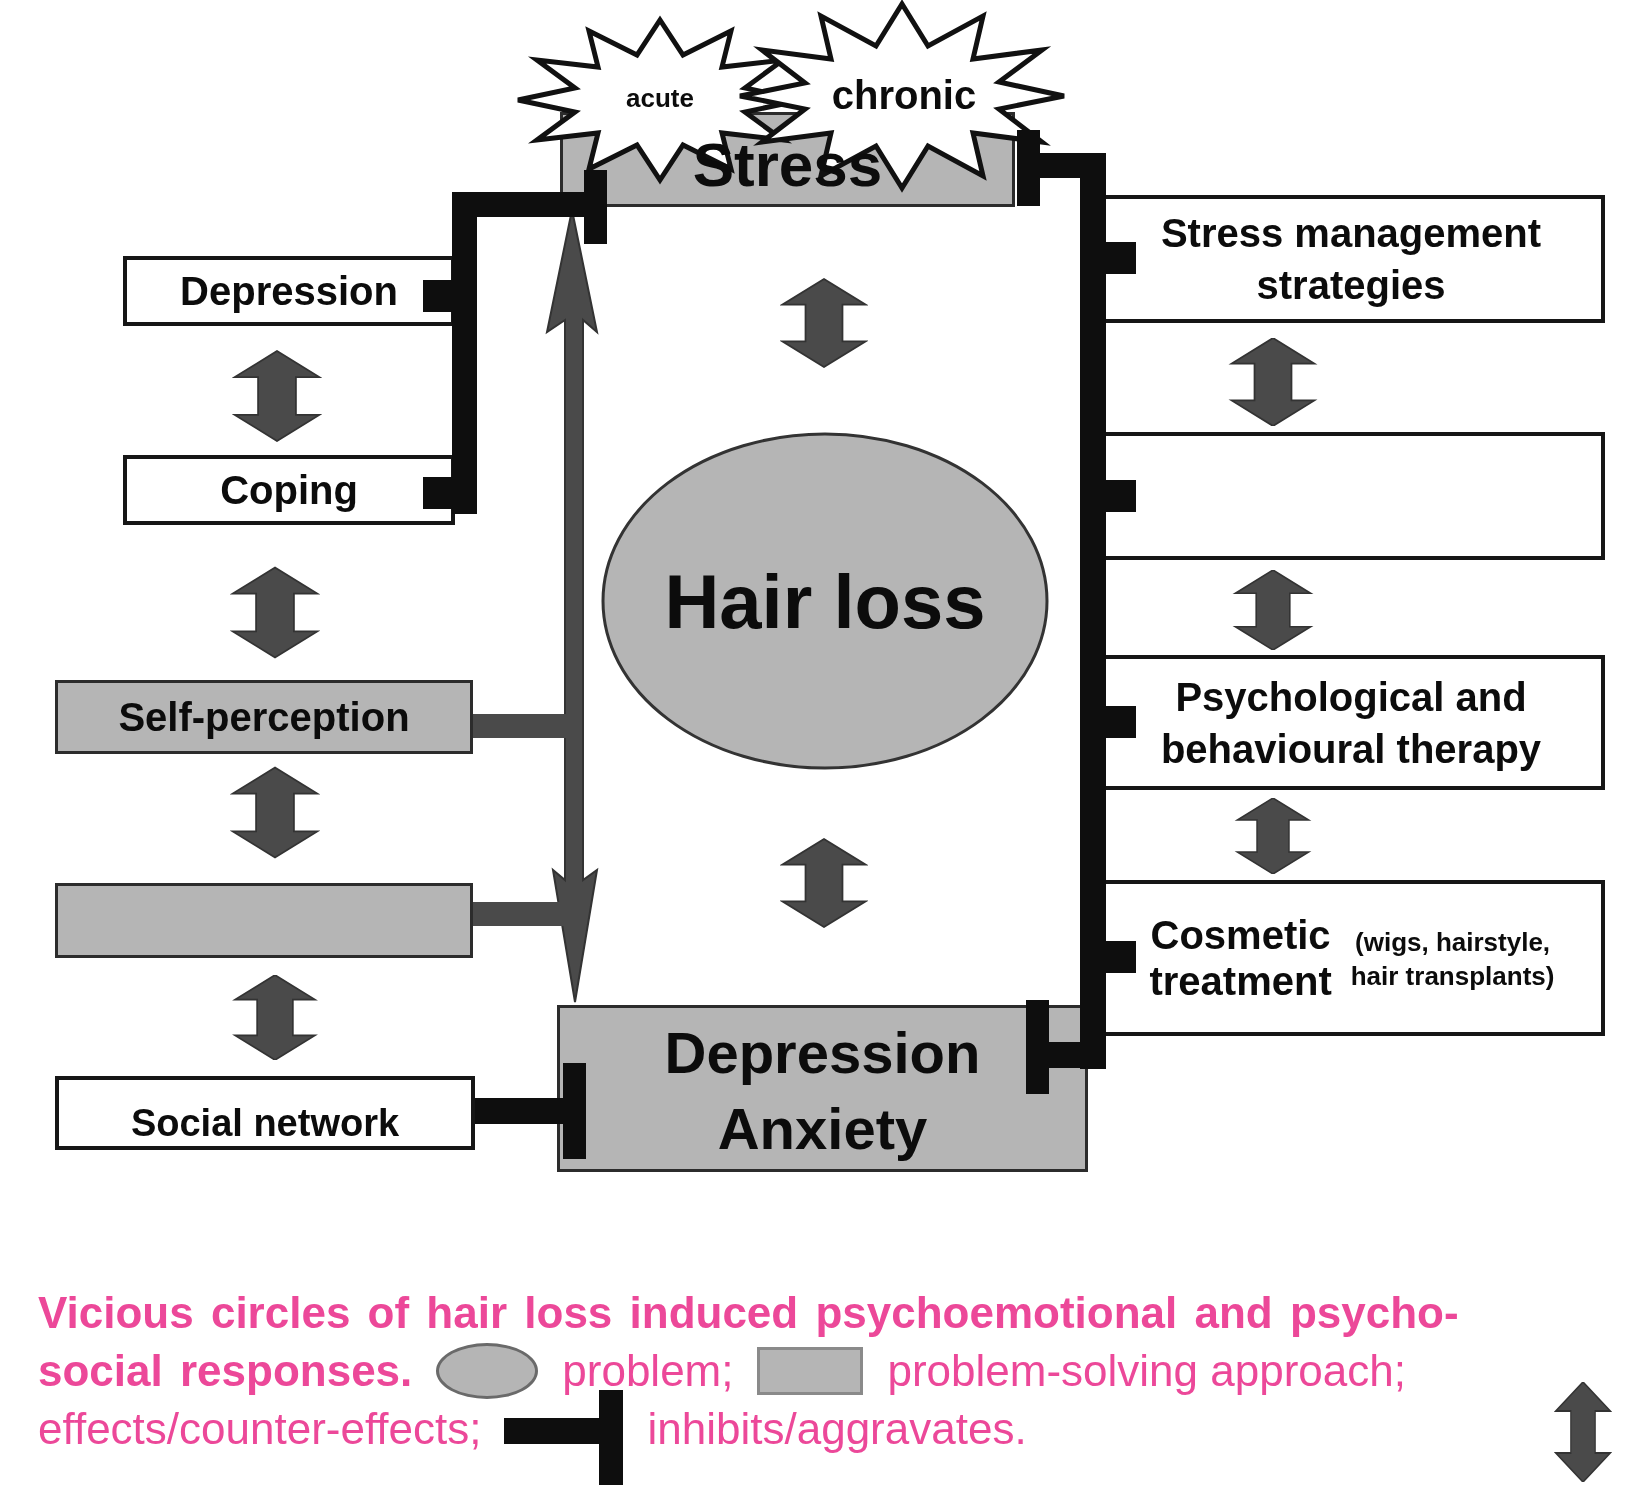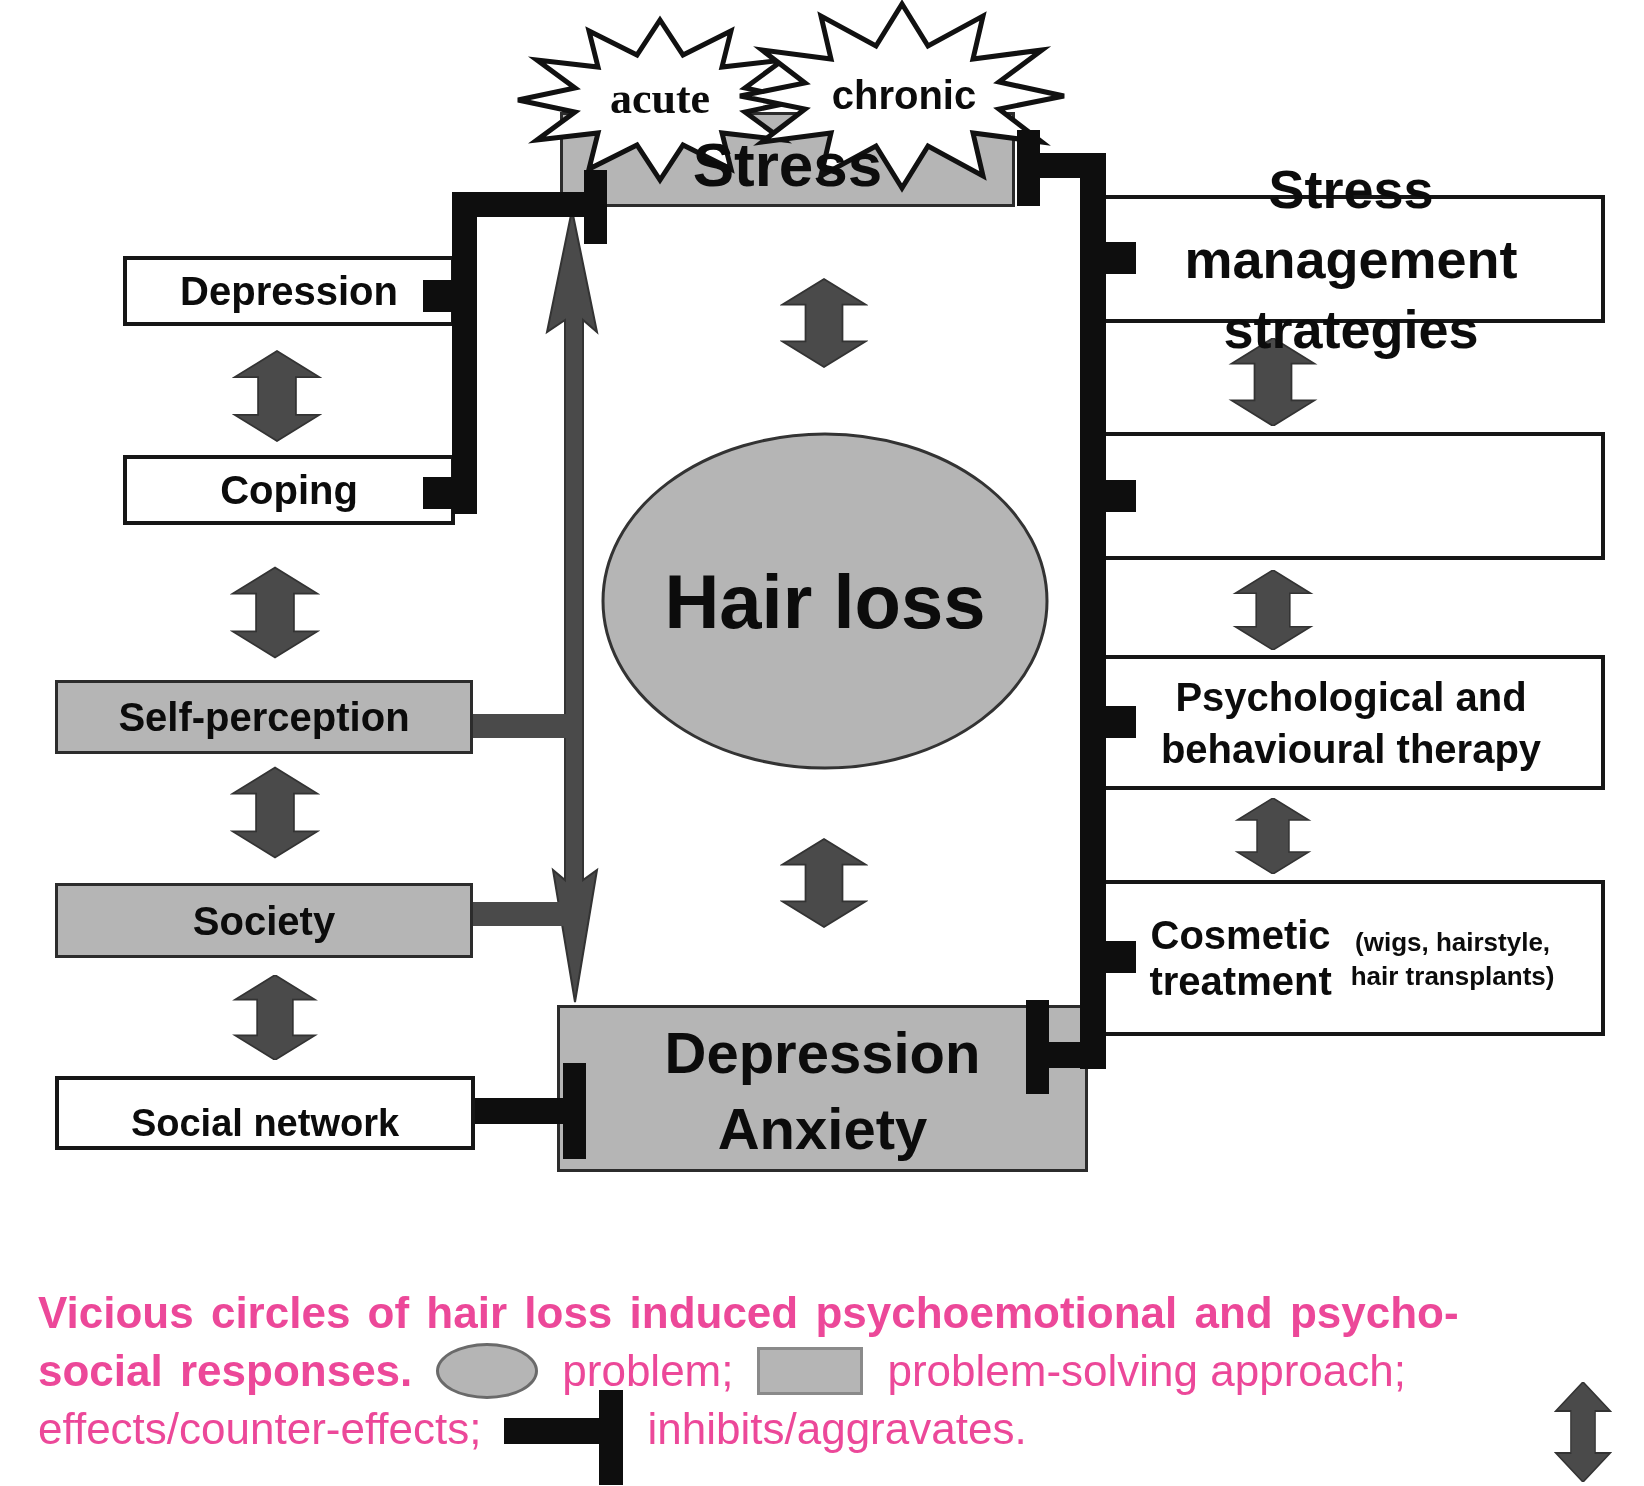--- a/index.html
+++ b/index.html
@@ -79,32 +79,31 @@
       <rect x="1100" y="706" width="36" height="32"></rect>
       <rect x="1100" y="941" width="36" height="32"></rect>
       <rect x="1046" y="1042" width="60" height="26"></rect>
       <rect x="1026" y="1000" width="23" height="94"></rect>
 
       <rect x="475" y="1098" width="96" height="26"></rect>
       <rect x="563" y="1063" width="23" height="96"></rect>
     </g>
   </svg>
 
-  <div class="lbl" style="left:560px;top:75px;width:200px;height:46px;font-size:44px;font-family:Liberation Serif, serif;">acute</div>
+  <div class="lbl" style="left:560px;top:75px;width:200px;height:46px;font-size:26px;">acute</div>
   <div class="lbl" style="left:798px;top:72px;width:212px;height:46px;font-size:40px;">chronic</div>
   <div class="lbl" style="left:560px;top:112px;width:455px;height:95px;font-size:62px;align-items:flex-end;padding-bottom:4px;box-sizing:border-box;">Stress</div>
   <div class="lbl" style="left:123px;top:256px;width:332px;height:70px;font-size:40px;">Depression</div>
   <div class="lbl" style="left:123px;top:455px;width:332px;height:70px;font-size:40px;">Coping</div>
   <div class="lbl" style="left:55px;top:680px;width:418px;height:74px;font-size:40px;">Self-perception</div>
-  <div class="lbl" style="left:55px;top:883px;width:418px;height:75px;font-size:40px;">Society</div>
   <div class="lbl" style="left:55px;top:1076px;width:420px;height:96px;font-size:38px;">Social network</div>
   <div class="lbl" style="left:625px;top:556px;width:400px;height:90px;font-size:76px;">Hair loss</div>
   <div class="lbl" style="left:557px;top:1005px;width:531px;height:171px;font-size:58px;line-height:1.3;">Depression
 Anxiety</div>
-  <div class="lbl" style="left:1097px;top:195px;width:508px;height:128px;font-size:54px;line-height:1.3;">Stress management
+  <div class="lbl" style="left:1097px;top:195px;width:508px;height:128px;font-size:40px;line-height:1.3;">Stress management
 strategies</div>
   <div class="lbl" style="left:1097px;top:655px;width:508px;height:135px;font-size:40px;line-height:1.3;">Psychological and
 behavioural therapy</div>
   <div class="lbl" style="left:1097px;top:880px;width:508px;height:156px;flex-direction:row;padding:6px 42px;box-sizing:border-box;">
     <span style="font-size:40px;line-height:1.15;">Cosmetic treatment</span>
     <span style="font-size:26px;line-height:1.3;margin-top:4px;">(wigs, hairstyle, hair transplants)</span>
   </div>
 
   <div class="caption">
     <div class="cap-row">

